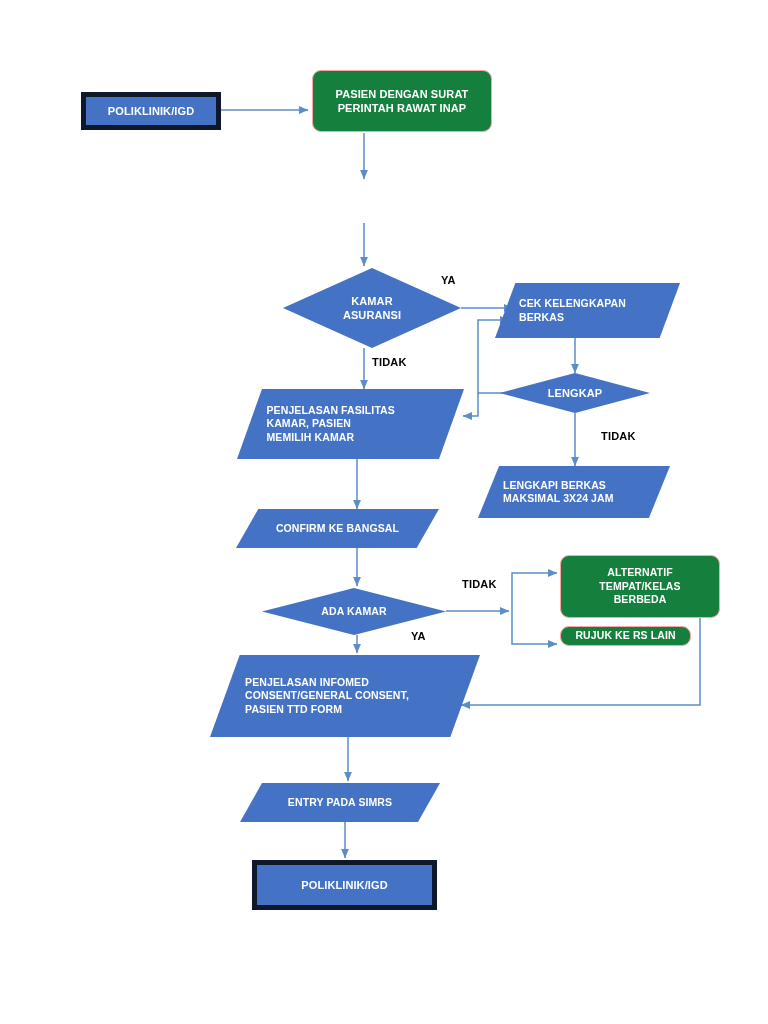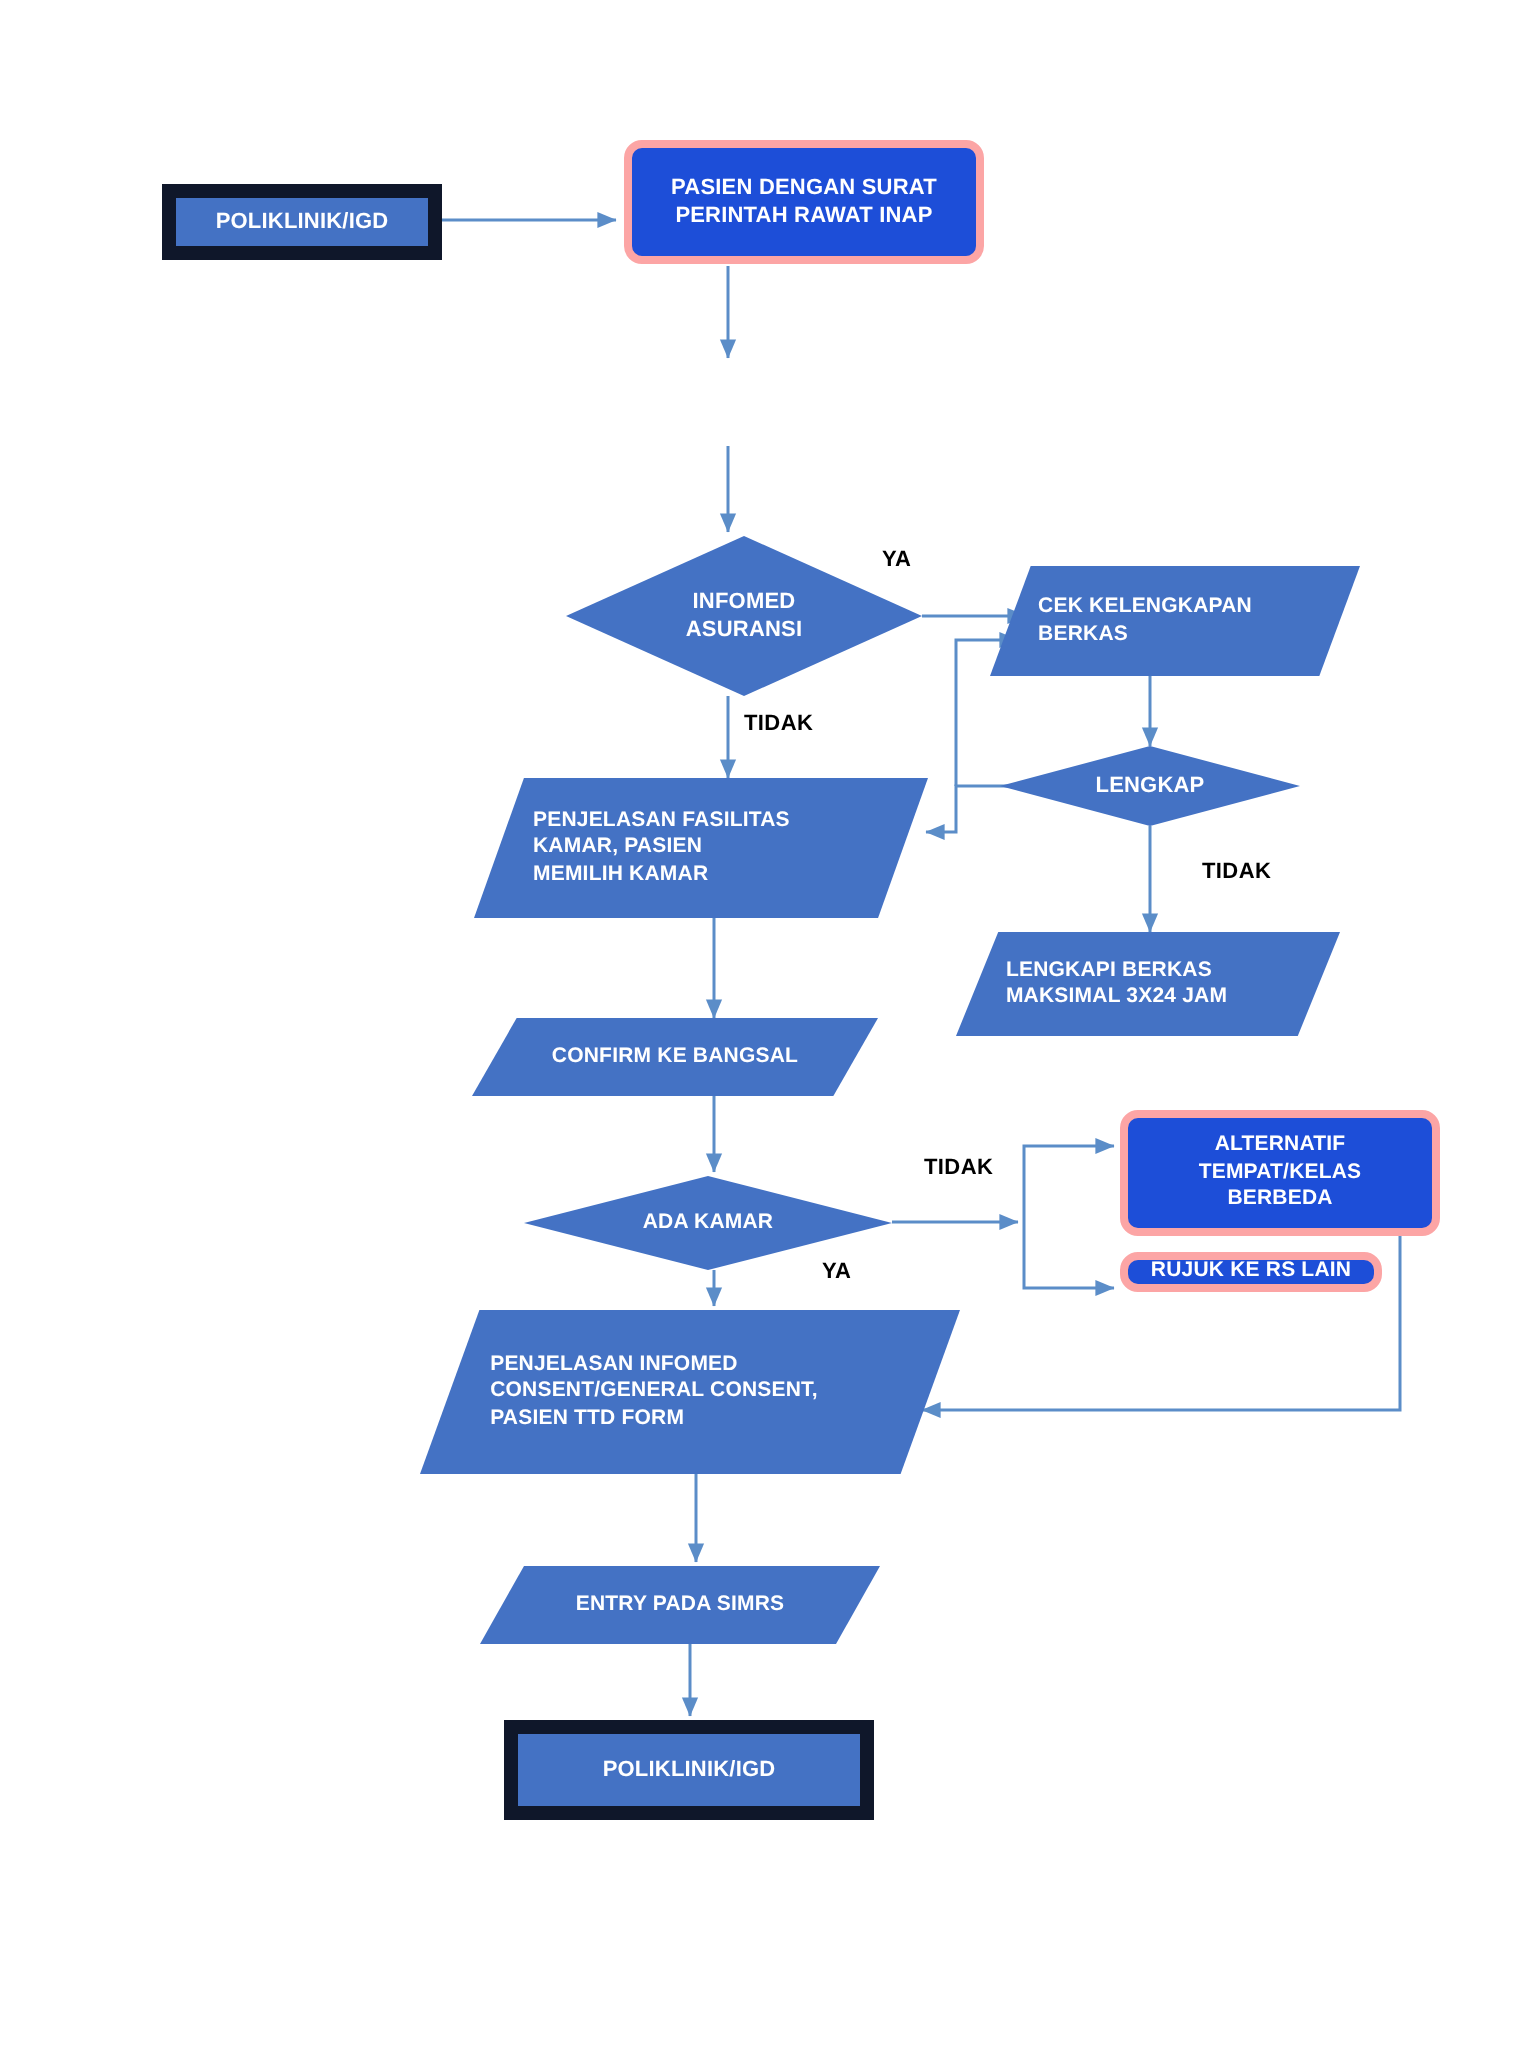--- a/index.html
+++ b/index.html
@@ -21,29 +21,29 @@
     color:#ffffff;
     font-weight:bold;
     letter-spacing:.1px;
     line-height:1.28;
   }
   .node .txt{width:100%;}
 
   
   .rect{
     background:#4472C4;
-    border:7px solid #0f172a;
+    border:5px solid #0f172a;
     justify-content:center;
     text-align:center;
   }
 
   
   .round{
-    background:#1d4ed8;
-    border:4px solid #fca5a5;
+    background:#15803d;
+    border:1px solid #fca5a5;
     border-radius:9px;
     justify-content:center;
     text-align:center;
   }
 
   
   .para{
     background:#4472C4;
     border:1px solid #2F5597;
     justify-content:flex-start;
@@ -132,21 +132,21 @@
   <div class="node round" style="left:312px;top:70px;width:180px;height:62px;font-size:11px;">
     <span class="txt">
       <span>PASIEN DENGAN SURAT</span><br>
       <span>PERINTAH RAWAT INAP</span>
     </span>
   </div>
 
 
   <div class="node diamond" style="left:283px;top:268px;width:178px;height:80px;font-size:11px;">
     <span class="txt">
-      <span>INFOMED</span><br>
+      <span>KAMAR</span><br>
       <span>ASURANSI</span>
     </span>
   </div>
 
   <div class="node para skew" style="left:495px;top:283px;width:185px;height:55px;font-size:10.5px;">
     <span class="txt">
       <span>CEK KELENGKAPAN</span><br>
       <span>BERKAS</span>
     </span>
   </div>

